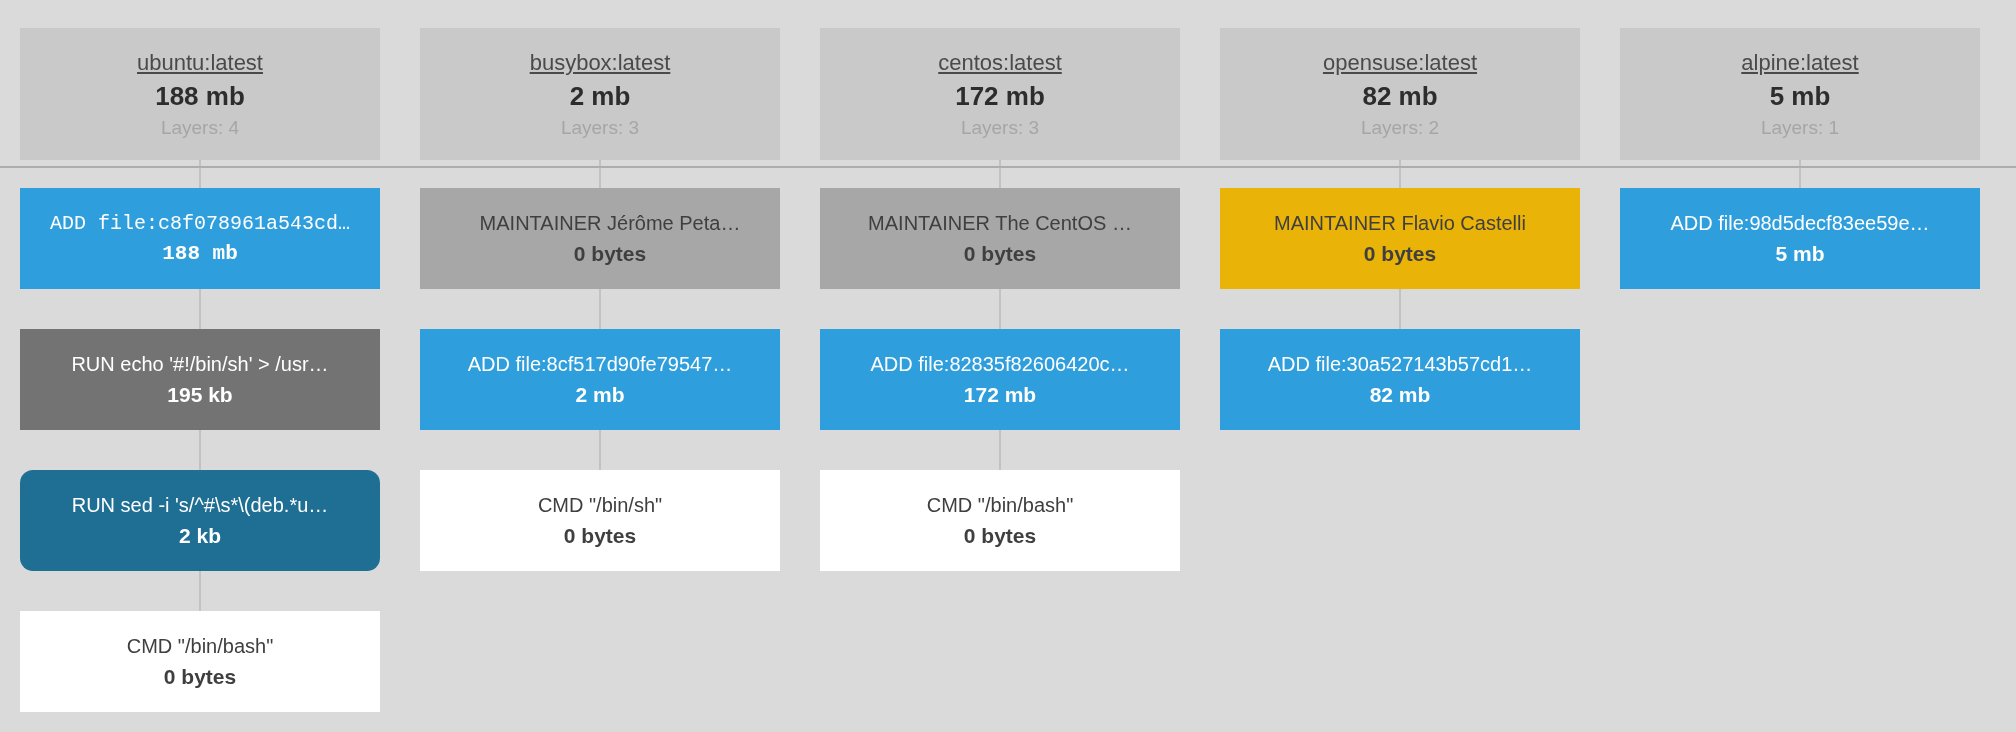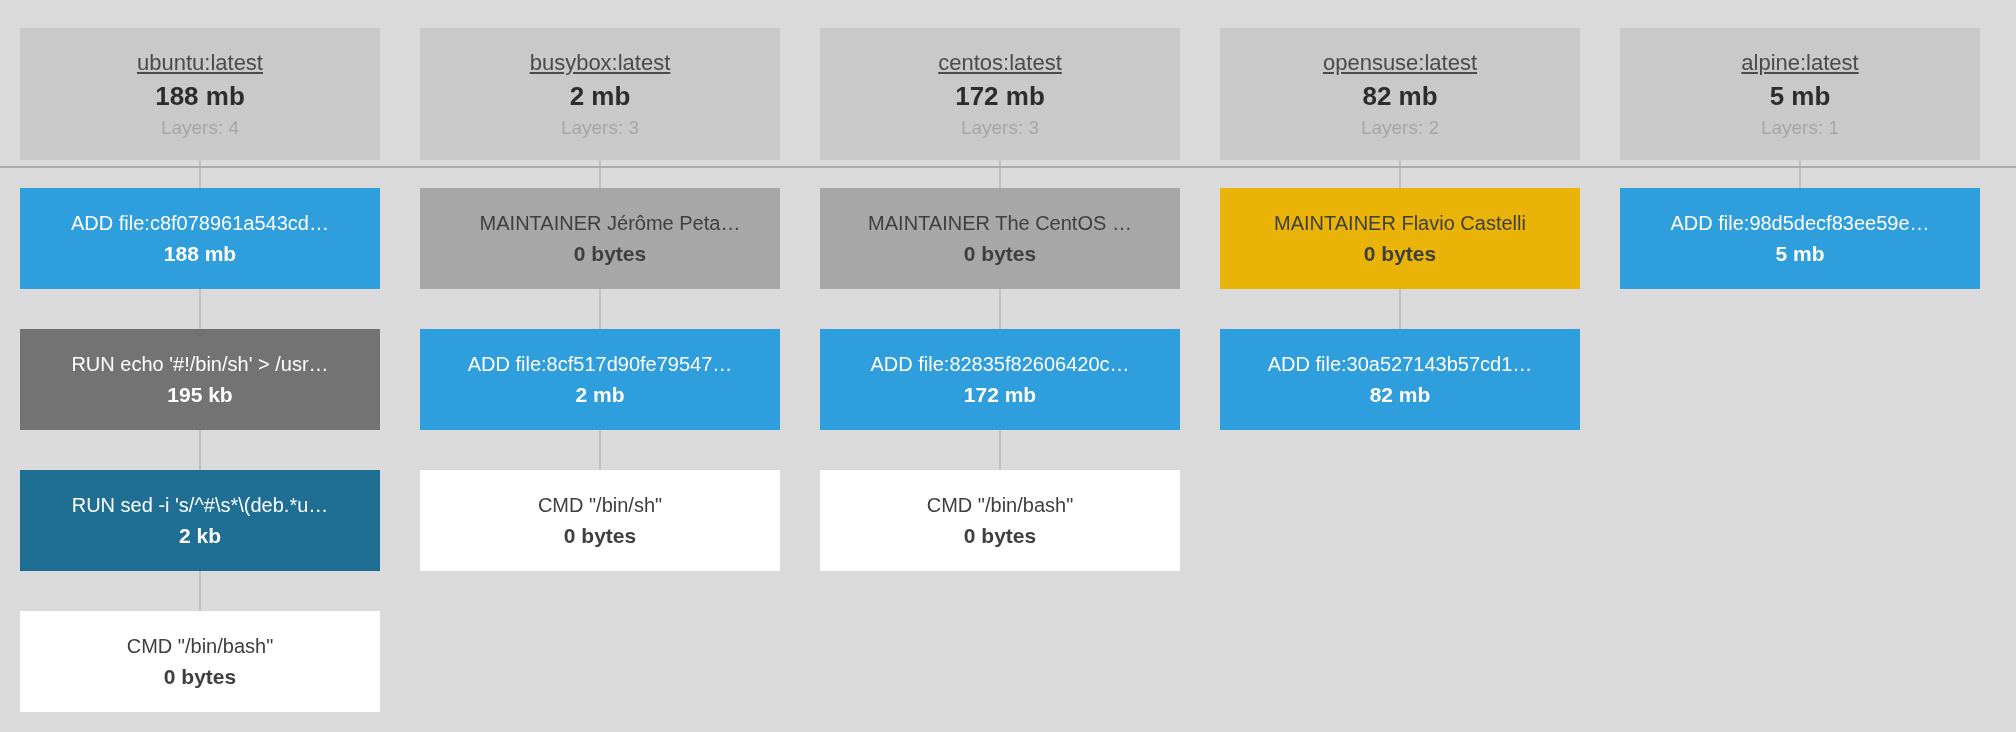--- a/index.html
+++ b/index.html
@@ -95,37 +95,37 @@
   <div class="column">
     <div class="header">
       <a class="img-link">ubuntu:latest</a>
       <div class="img-size">188 mb</div>
       <div class="img-layers">Layers: 4</div>
     </div>
 
   <div class="connector first">
     <div class="vline"></div>
   </div>
-  <div class="layer" style="background: rgb(47, 158, 221); color: rgb(255, 255, 255);">
+  <div class="layer" style="background: rgb(47, 158, 221); color: rgb(255, 255, 255); font-family: Liberation Mono, monospace;">
     <div class="cmd">ADD file:c8f078961a543cd…</div>
     <div class="lsize">188 mb</div>
   </div>
 
   <div class="connector">
     <div class="vline"></div>
   </div>
   <div class="layer" style="background: #737373; color: rgb(255, 255, 255);">
     <div class="cmd">RUN echo '#!/bin/sh' &gt; /usr…</div>
     <div class="lsize">195 kb</div>
   </div>
 
   <div class="connector">
     <div class="vline"></div>
   </div>
-  <div class="layer" style="background: rgb(31, 110, 148); color: rgb(255, 255, 255);">
+  <div class="layer" style="background: rgb(31, 110, 148); color: rgb(255, 255, 255); border-radius: 13px;">
     <div class="cmd">RUN sed -i 's/^#\s*\(deb.*u…</div>
     <div class="lsize">2 kb</div>
   </div>
 
   <div class="connector">
     <div class="vline"></div>
   </div>
   <div class="layer" style="background: rgb(255, 255, 255); color: rgb(63, 63, 63);">
     <div class="cmd">CMD "/bin/bash"</div>
     <div class="lsize">0 bytes</div>

